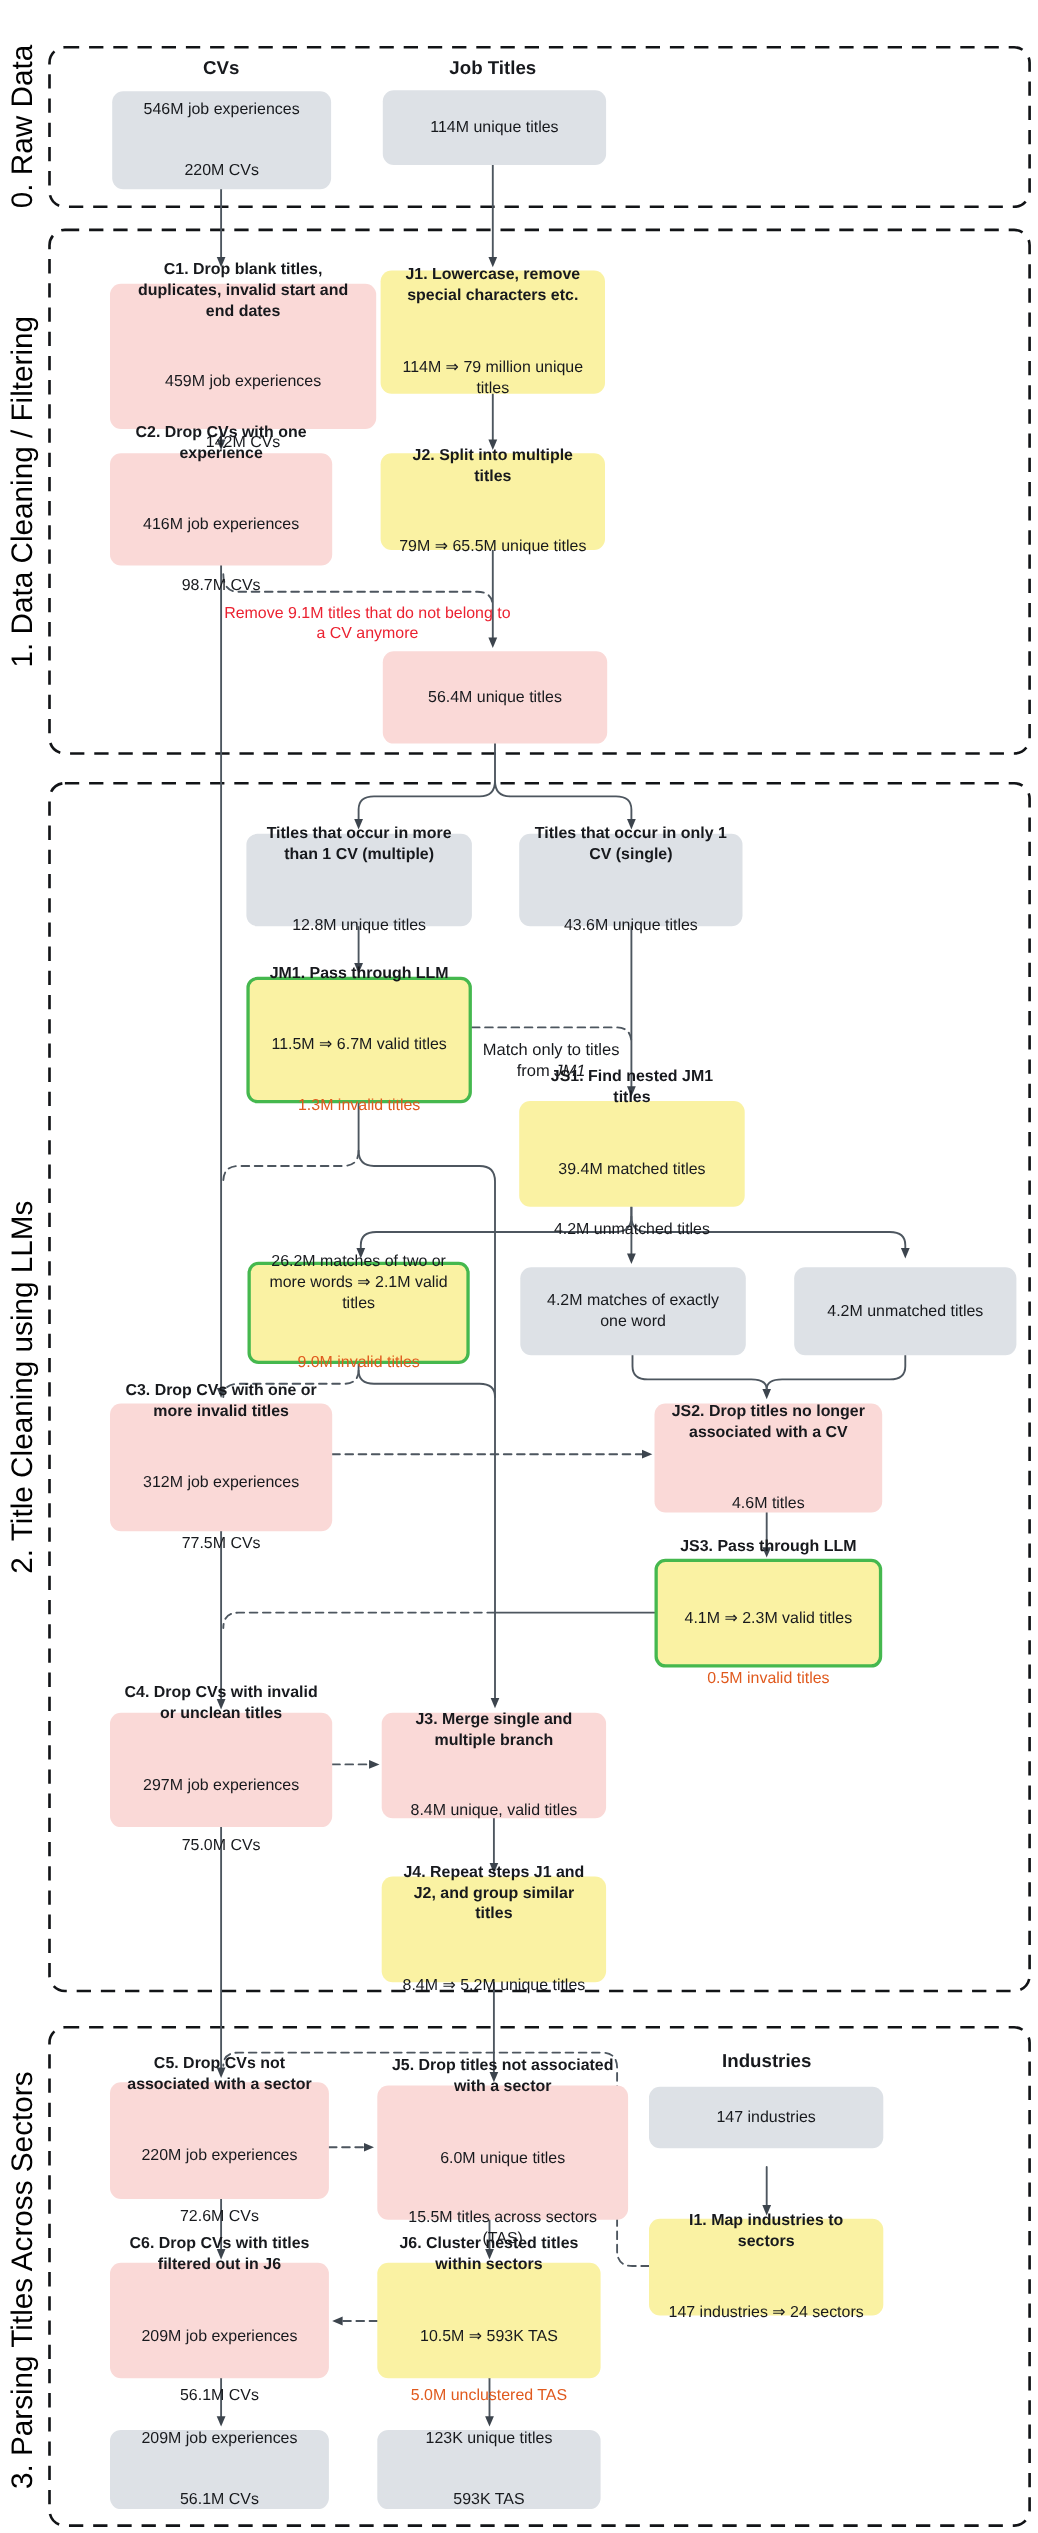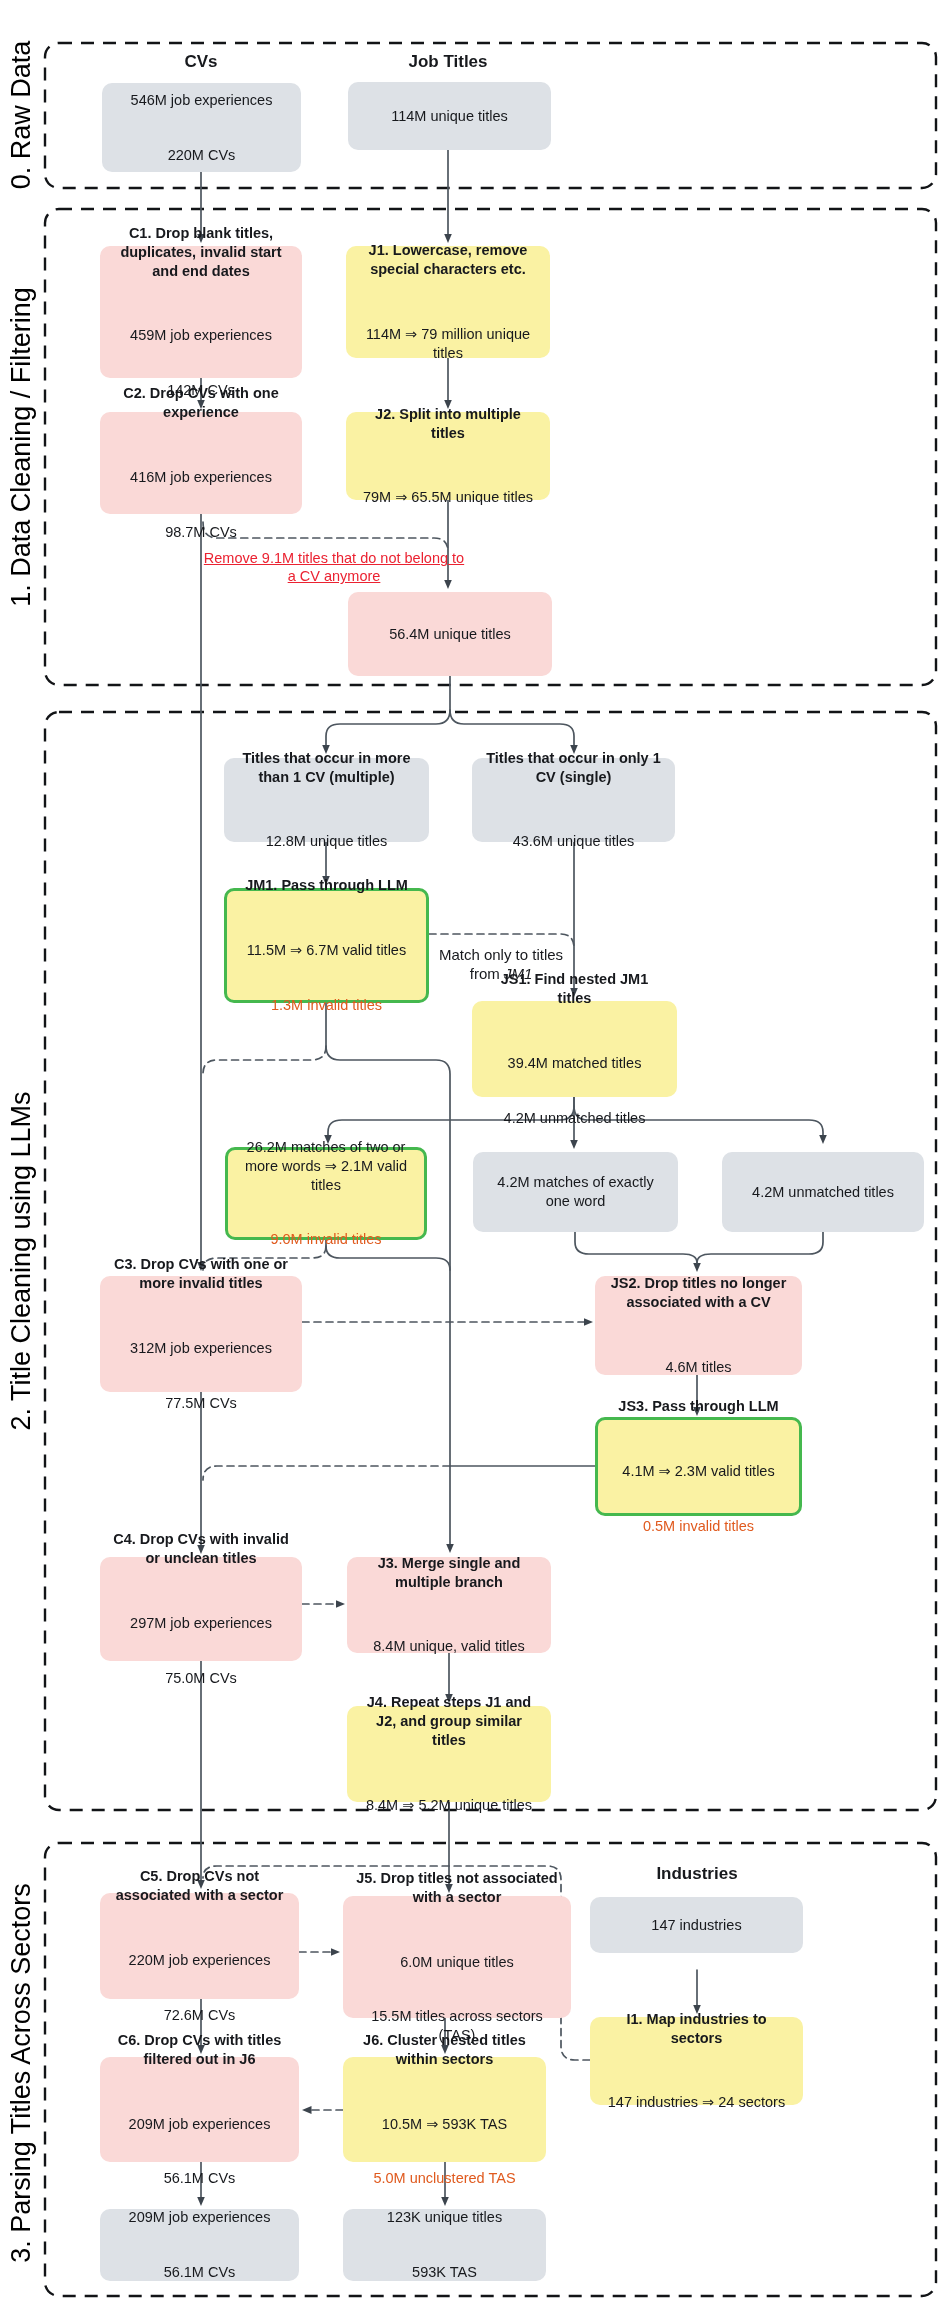--- a/index.html
+++ b/index.html
@@ -13,21 +13,21 @@
   .gray{background:var(--gray);}
   .pink{background:var(--pink);}
   .yellow{background:var(--yellow);}
   .green{border:3px solid var(--green);}
   .t{font-weight:700;margin-bottom:10px;}
   .warn{color:var(--warn);}
   .colhead{position:absolute;font-weight:700;font-size:17px;text-align:center;}
   .vlabel{position:absolute;transform:translate(-50%,-50%) rotate(-90deg);white-space:nowrap;
           font-size:27px;color:#000;}
   .floatnote{position:absolute;text-align:center;font-size:14.5px;line-height:1.25;}
-  .red{color:var(--alert);text-decoration:underline;}
+  .red{color:var(--alert);}
 </style>
 </head>
 <body>
 
 <div id="canvas">
 
   <svg id="wires" xmlns="http://www.w3.org/2000/svg">
     <defs>
       <marker id="arr" viewBox="0 0 10 10" refX="0.5" refY="5" markerWidth="10" markerHeight="10" orient="auto" markerUnits="userSpaceOnUse">
         <path d="M0 1 L9.5 5 L0 9 z" fill="#3c444d"></path>
@@ -90,21 +90,21 @@
   <div class="colhead" style="left:617px;top:1864px;width:160px">Industries</div>
 
   <div class="box gray" style="left:102px;top:83px;width:199px;height:89px">
     <div>546M job experiences</div>
     <div>220M CVs</div>
   </div>
   <div class="box gray" style="left:348px;top:82px;width:203px;height:68px">
     <div>114M unique titles</div>
   </div>
 
-  <div class="box pink" style="left:100px;top:246px;width:202px;height:132px">
+  <div class="box pink" style="left:100px;top:258px;width:242px;height:132px">
     <div class="t">C1. Drop blank titles, duplicates, invalid start and end dates</div>
     <div>459M job experiences</div>
     <div>142M CVs</div>
   </div>
   <div class="box yellow" style="left:346px;top:246px;width:204px;height:112px">
     <div class="t">J1. Lowercase, remove special characters etc.</div>
     <div>114M ⇒ 79 million unique titles</div>
   </div>
   <div class="box pink" style="left:100px;top:412px;width:202px;height:102px">
     <div class="t">C2. Drop CVs with one experience</div>

